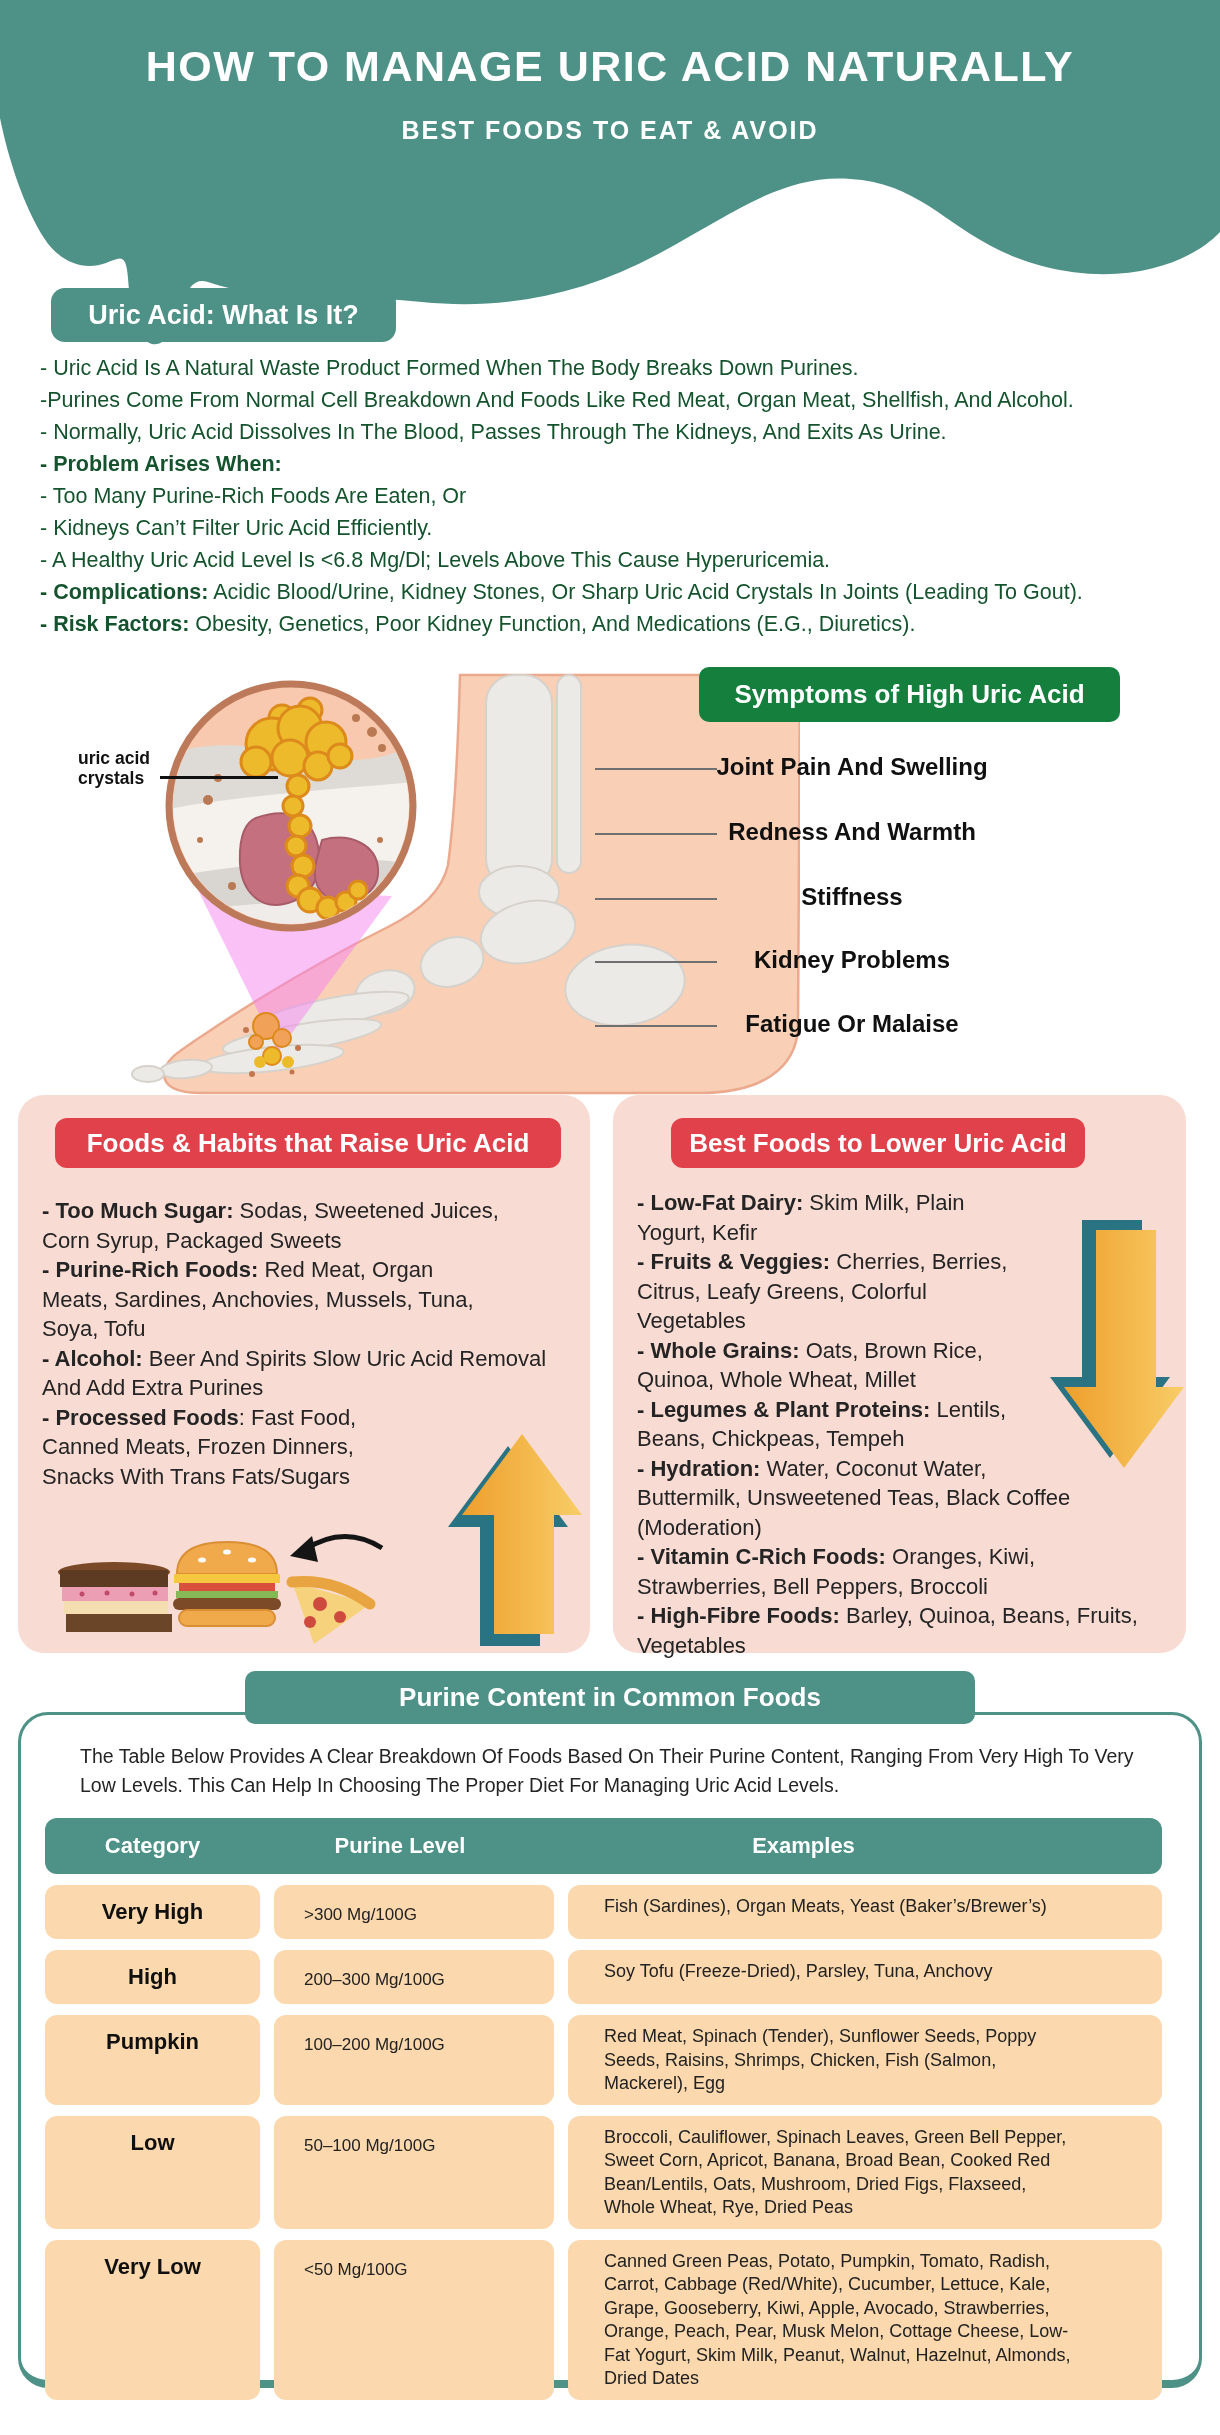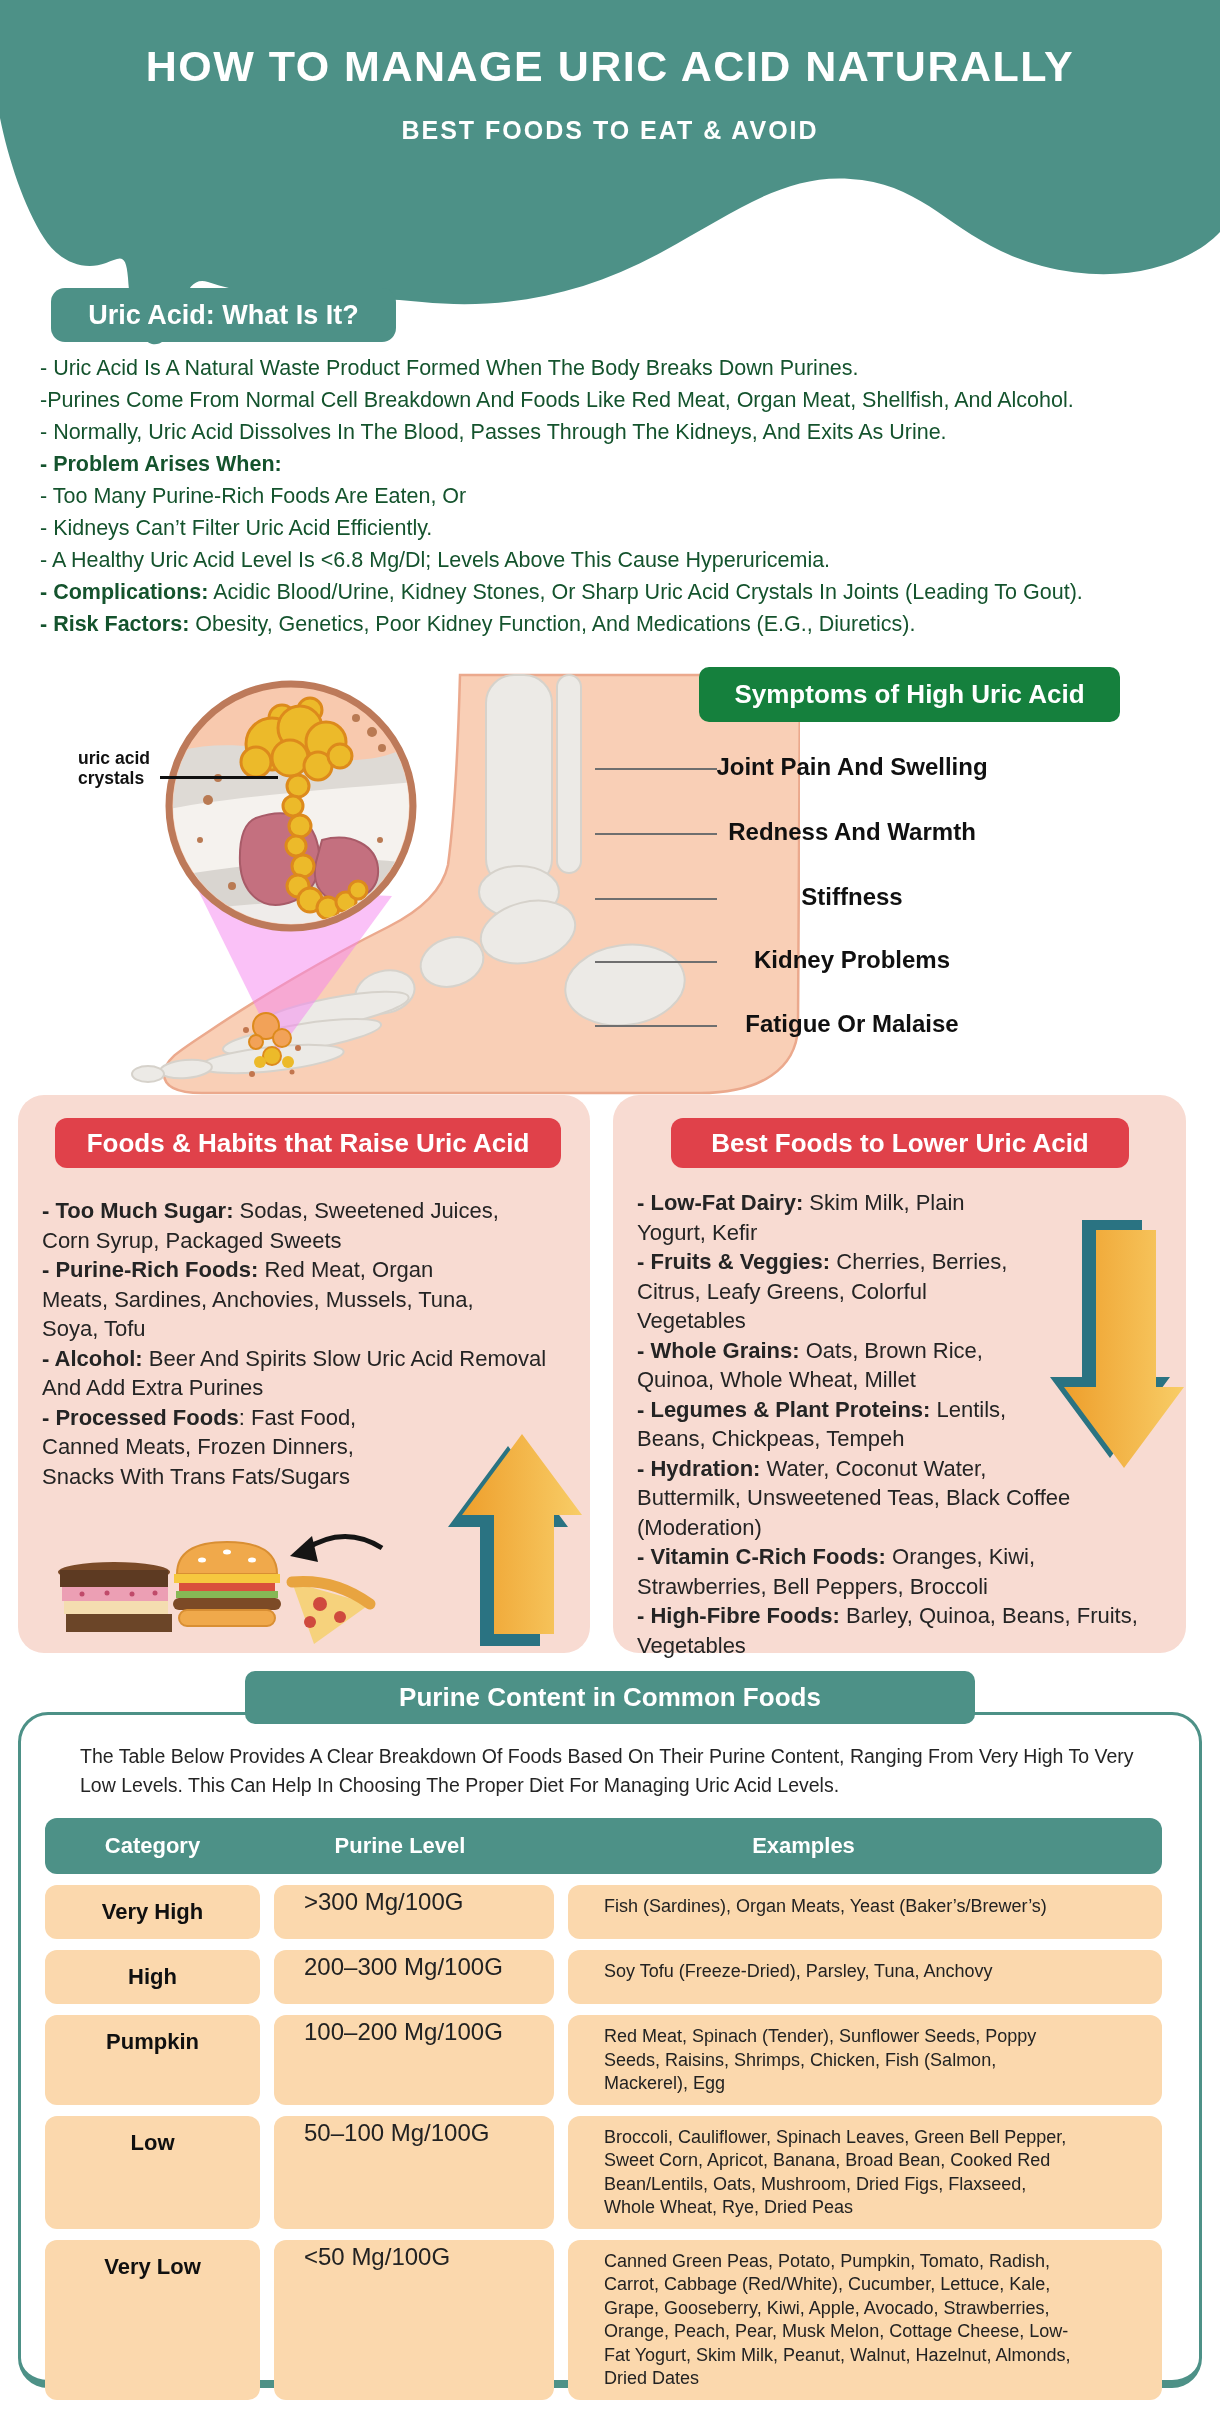--- a/index.html
+++ b/index.html
@@ -12,21 +12,21 @@
   #header-wave{position:absolute;top:0;left:0;}
   #page-title{position:absolute;top:42px;left:0;width:1220px;text-align:center;
     color:#fff;font-size:43px;font-weight:700;letter-spacing:1.5px;}
   #page-subtitle{position:absolute;top:116px;left:0;width:1220px;text-align:center;
     color:#fff;font-size:25px;font-weight:700;letter-spacing:2px;}
   
   .badge{position:absolute;color:#fff;font-weight:700;text-align:center;border-radius:12px;}
   #intro-badge{left:51px;top:288px;width:345px;height:54px;line-height:54px;font-size:27px;background:#4d9187;border-radius:14px;}
   #symptoms-badge{left:699px;top:667px;width:421px;height:55px;line-height:55px;font-size:26px;background:#15803d;border-radius:10px;}
   #raise-badge{left:55px;top:1118px;width:506px;height:50px;line-height:50px;font-size:26px;background:#e0414a;}
-  #lower-badge{left:671px;top:1118px;width:458px;height:50px;line-height:50px;font-size:26px;background:#e0414a;}
+  #lower-badge{left:671px;top:1118px;width:414px;height:50px;line-height:50px;font-size:26px;background:#e0414a;}
   #table-badge{left:245px;top:1671px;width:730px;height:53px;line-height:53px;font-size:26px;background:#4d9187;border-radius:10px;z-index:3;}
   
   #intro-lines{position:absolute;left:40px;top:352px;width:1175px;font-size:21.5px;color:#14532d;}
   .intro-line{height:32px;line-height:32px;white-space:nowrap;}
   .b{font-weight:700;}
   
   #foot-svg{position:absolute;left:60px;top:660px;}
   #crystal-label{position:absolute;left:78px;top:748px;width:120px;font-size:17.5px;font-weight:700;line-height:20px;color:#111;}
   #crystal-line{position:absolute;left:160px;top:776px;width:118px;border-top:3px solid #101010;}
   .sym-line{position:absolute;left:595px;width:122px;border-top:2px solid #6f6f6f;}
@@ -50,21 +50,21 @@
   #table-desc{position:absolute;left:80px;top:1742px;width:1060px;
     font-size:19.5px;line-height:29px;color:#242424;z-index:2;}
   #purine-grid{position:absolute;left:45px;top:1818px;width:1117px;z-index:2;}
   .grid-header{display:grid;grid-template-columns:215px 280px 1fr;background:#4d9187;border-radius:12px;
     height:56px;align-items:center;color:#fff;font-weight:700;font-size:22px;}
   .gh{text-align:center;}
   .gh-examples{padding-right:95px;}
   .grid-row{display:grid;grid-template-columns:215px 280px 1fr;column-gap:14px;margin-top:11px;}
   .cell{background:#fbd8ad;border-radius:12px;box-sizing:border-box;min-height:54px;}
   .cell-cat{text-align:center;font-size:22px;font-weight:700;padding-top:14px;color:#101010;}
-  .cell-lvl{font-size:24px;padding:3px 0 0 30px;color:#222;}
+  .cell-lvl{font-size:17px;padding:20px 0 0 30px;color:#222;}
   .cell-ex{font-size:18px;line-height:23.5px;padding:10px 36px 9px 36px;color:#222;}
   .cell-ex .inner{max-width:470px;}
 </style>
 </head>
 <body>
 
 <div id="canvas">
 
   <svg id="header-wave" width="1220" height="360" viewBox="0 0 1220 360">
     <path fill="#4d9187" d="M0,0 H1220 V232 C1192,262 1126,288 1042,266 C958,244 934,190 862,180 C790,170 742,208 662,252 C582,296 502,310 422,302 C342,294 262,302 208,282 C196,278 188,286 184,302 C178,326 166,347 152,344 C138,341 130,310 128,278 C126,252 120,258 106,263 C82,272 58,260 44,238 C24,207 8,158 0,118 Z"></path>

